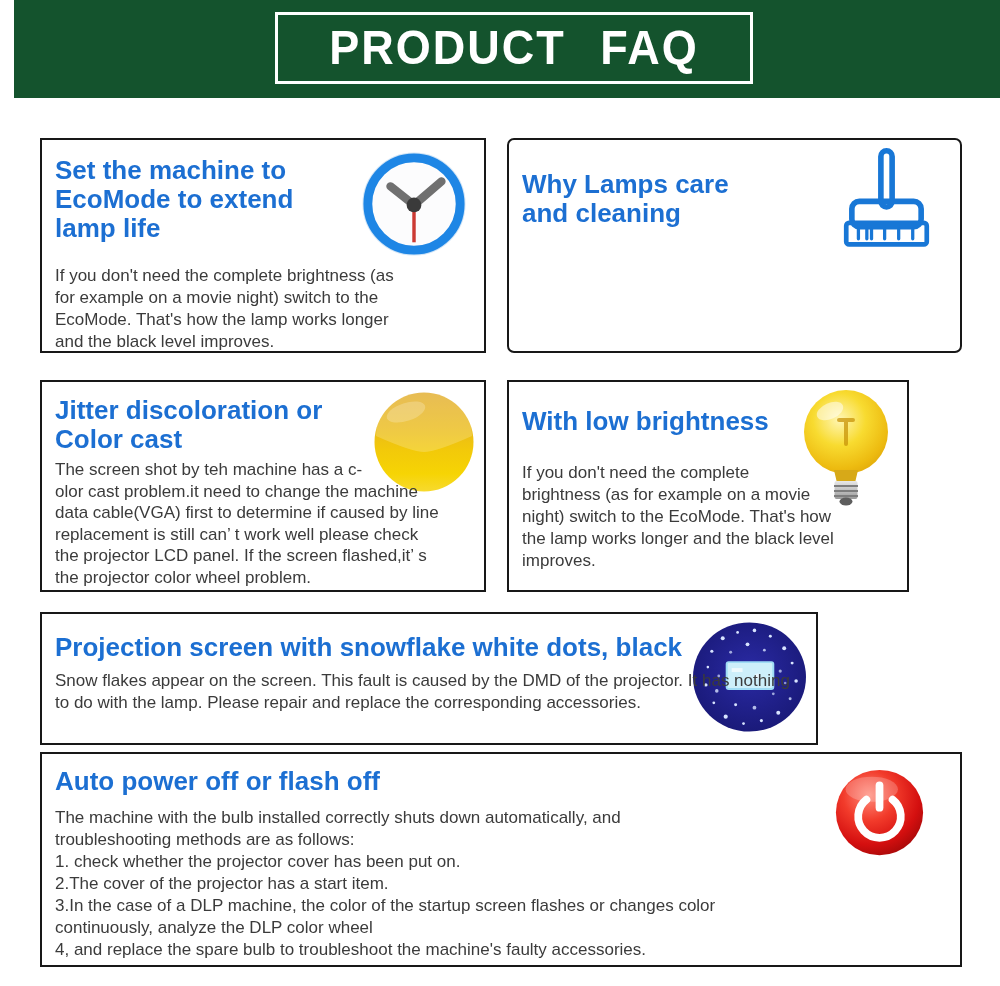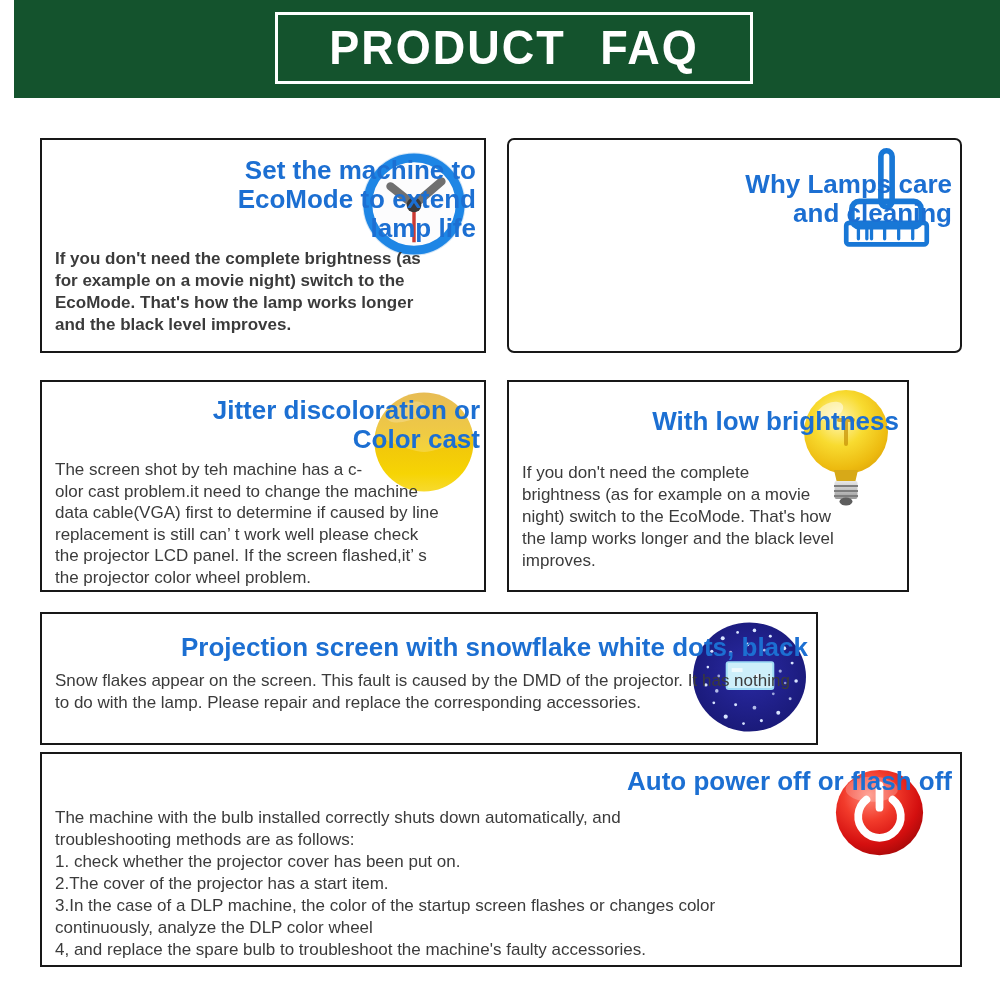--- a/index.html
+++ b/index.html
@@ -19,31 +19,31 @@
     letter-spacing:2px;word-spacing:20px;transform:scaleY(1.06);
     white-space:nowrap;
   }
   
   .card{
     position:absolute;background:#ffffff;border:2px solid #181818;
     box-sizing:border-box;padding-left:13px;padding-right:8px;
   }
   .card-title{
     margin:0;color:#1C6FD2;font-weight:bold;font-size:26px;line-height:29px;
-    white-space:pre-line;position:relative;z-index:2;text-align:right;
+    white-space:pre-line;position:relative;z-index:2;
   }
   .card-body{
     margin:0;color:#3B3B3B;font-size:17px;line-height:22px;
     white-space:pre-line;position:relative;z-index:2;
   }
   .icon{position:absolute;z-index:1;}
 
   #card1{left:40px;top:138px;width:446px;height:215px;}
   #card1 .card-title{margin-top:16px;}
-  #card1 .card-body{margin-top:5px;font-weight:bold;}
+  #card1 .card-body{margin-top:22px;}
   #card1 .icon{right:16px;top:10px;width:108px;height:108px;}
 
   #card2{left:507px;top:138px;width:455px;height:215px;border-radius:7px;}
   #card2 .card-title{margin-top:30px;}
   #card2 .card-body{margin-top:7px;}
   #card2 .icon{right:26px;top:8px;width:95px;height:103px;}
 
   #card3{left:40px;top:380px;width:446px;height:212px;padding-right:4px;}
   #card3 .card-title{margin-top:14px;}
   #card3 .card-body{margin-top:5px;line-height:21.5px;}

